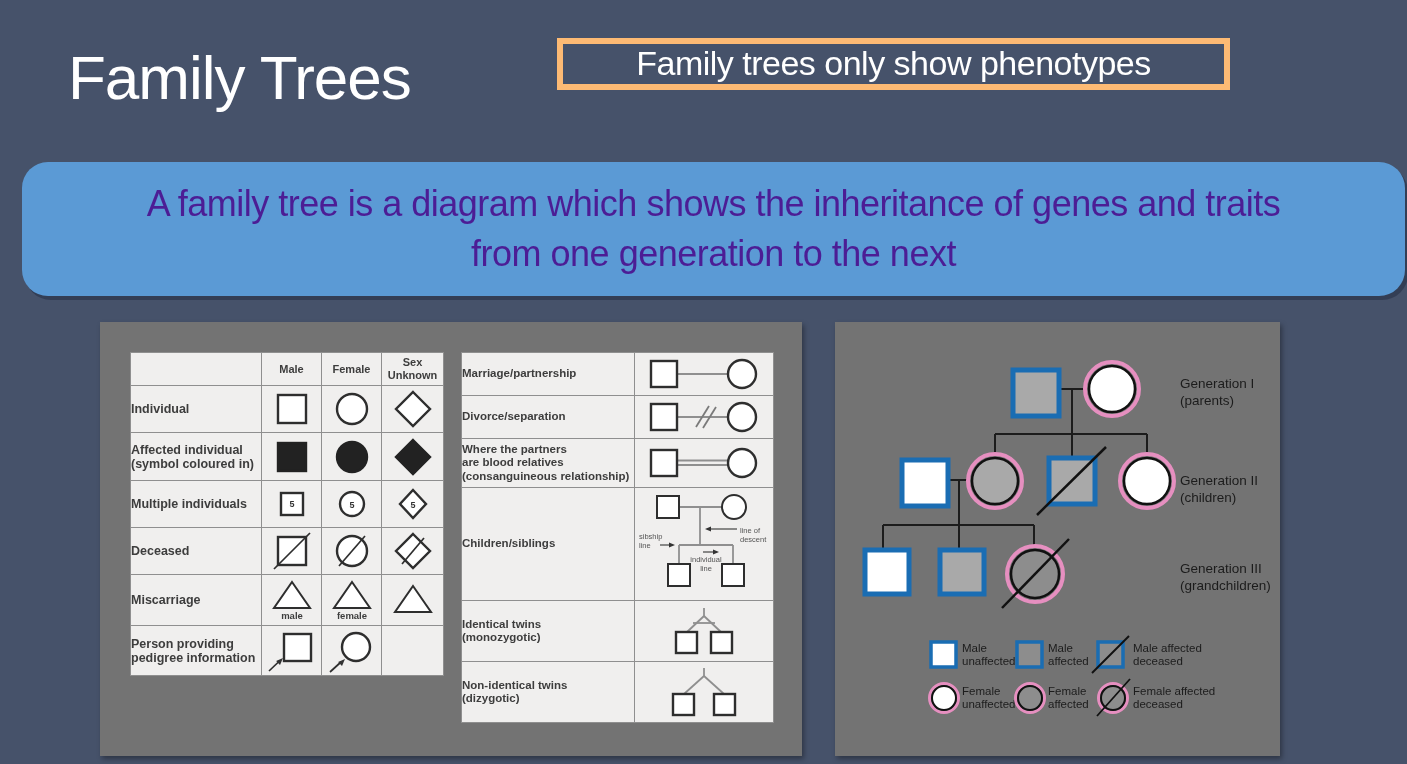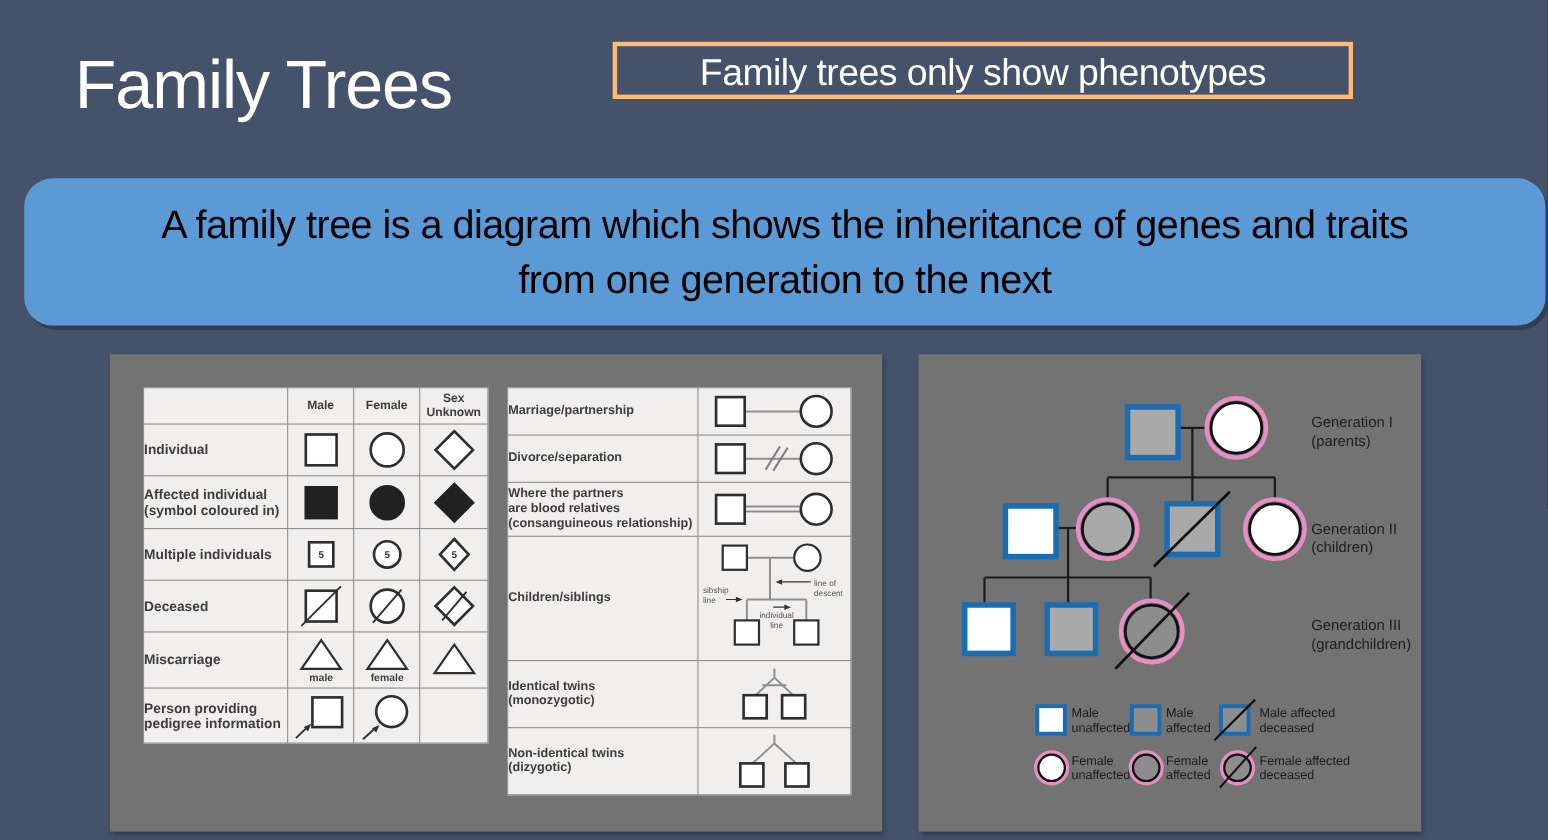--- a/index.html
+++ b/index.html
@@ -8,37 +8,37 @@
     background:var(--slide-bg,#46526a);
     font-family:"Liberation Sans",sans-serif;
     text-decoration:underline;
   }
   .title{
     position:absolute; left:68px; top:44px; width:480px;
     color:#fff; font-size:62px; line-height:68px; letter-spacing:-1px; font-weight:400;
   }
   .callout{
     position:absolute; left:557px; top:38px; width:673px; height:52px;
-    border:4px solid #fdba74; box-sizing:border-box;
-    display:flex; align-items:flex-end; justify-content:center;
+    border:6px solid #fdba74; box-sizing:border-box;
+    display:flex; align-items:flex-start; justify-content:center;
     color:#fff; font-size:34px; letter-spacing:-0.5px;
   }
   .lead{
     position:absolute; left:22px; top:162px; width:1383px; height:134px;
     background:var(--lead-box,#5b9ad5);
     border-radius:26px; box-sizing:border-box;
     box-shadow:3px 4px 0 rgba(28,38,60,0.45);
     display:flex; align-items:center; justify-content:center; text-align:center;
-    color:#000000; font-size:36px; line-height:50px; letter-spacing:-0.5px;
+    color:#4c1d95; font-size:36px; line-height:50px; letter-spacing:-0.5px;
   }
   .ml{white-space:pre-line;}
   .panel{position:absolute; top:322px; height:434px; background:#737373;
          box-shadow:2px 3px 5px rgba(0,0,0,0.35);}
   .pleft{left:100px; width:702px;}
-  .pright{left:835px; width:445px;padding-left:12px;}
+  .pright{left:835px; width:445px;}
   table.t{border-collapse:collapse; table-layout:fixed; background:#f0efee; position:absolute;}
   table.t td{border:1px solid #8f8f8f; vertical-align:middle; padding:0;}
   .t1{left:30px; top:30px; width:313px;}
   .t2{left:361px; top:30px; width:312px;}
   td.lbl{
     padding:2px 4px 2px 10px; font-size:12.5px; font-weight:bold; color:#3d3d3d; line-height:14px;
   }
   td.lbl2{
     padding:2px 4px 2px 11px; font-size:11.5px; font-weight:bold; color:#3d3d3d; line-height:13.5px;margin-left:46px;
   }

